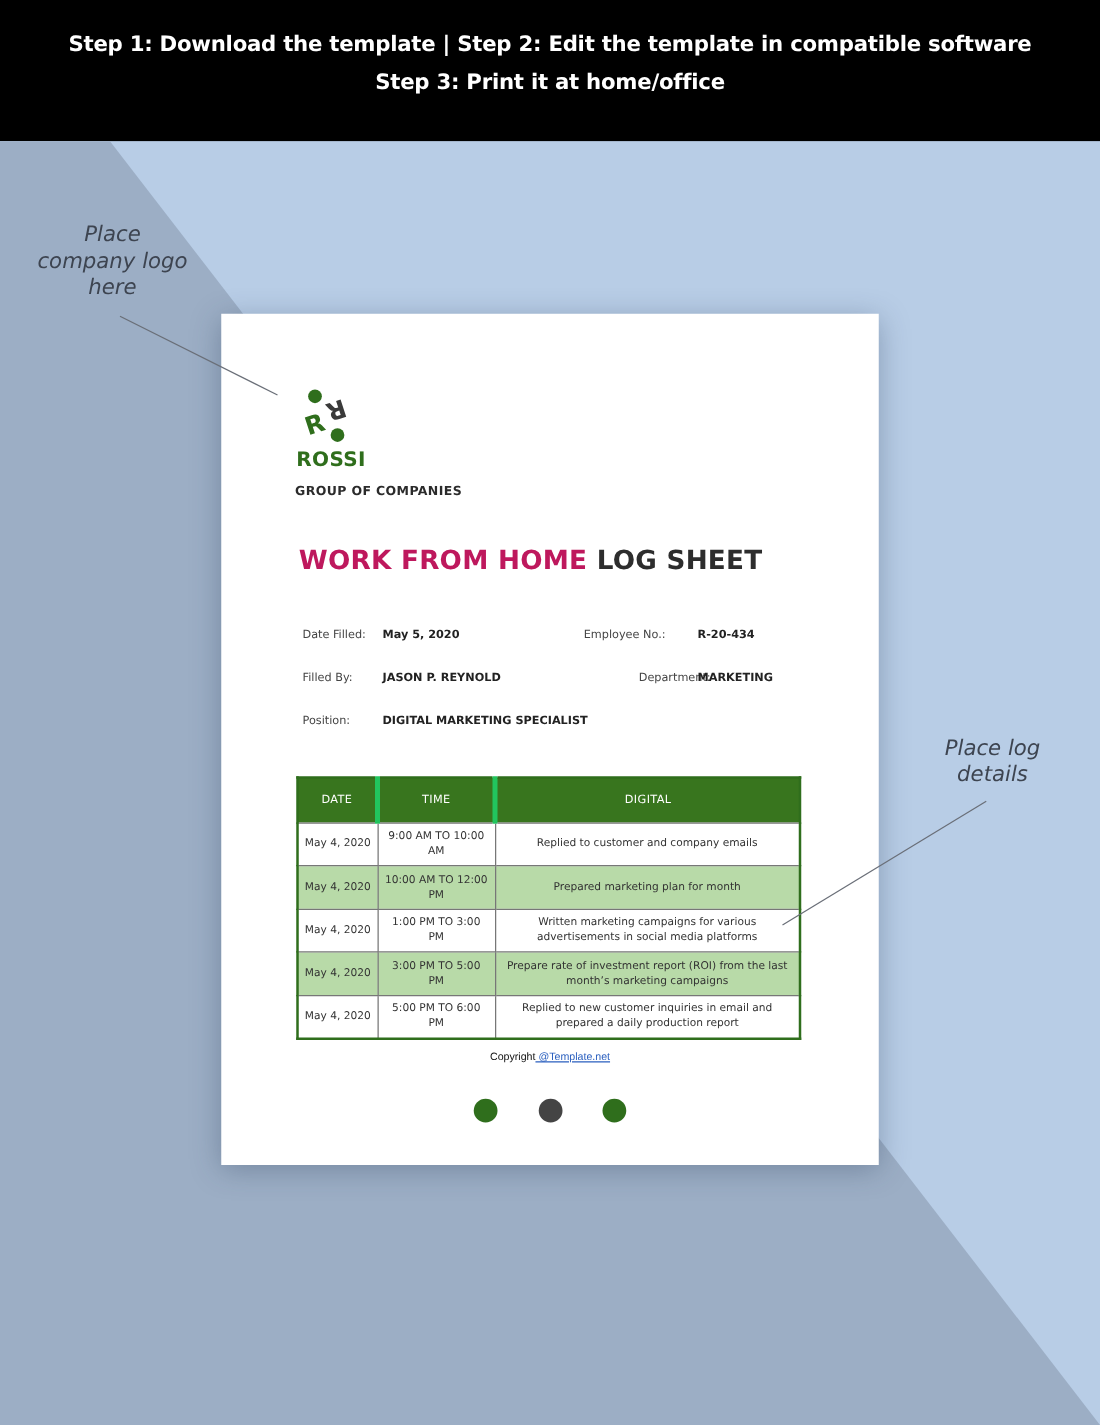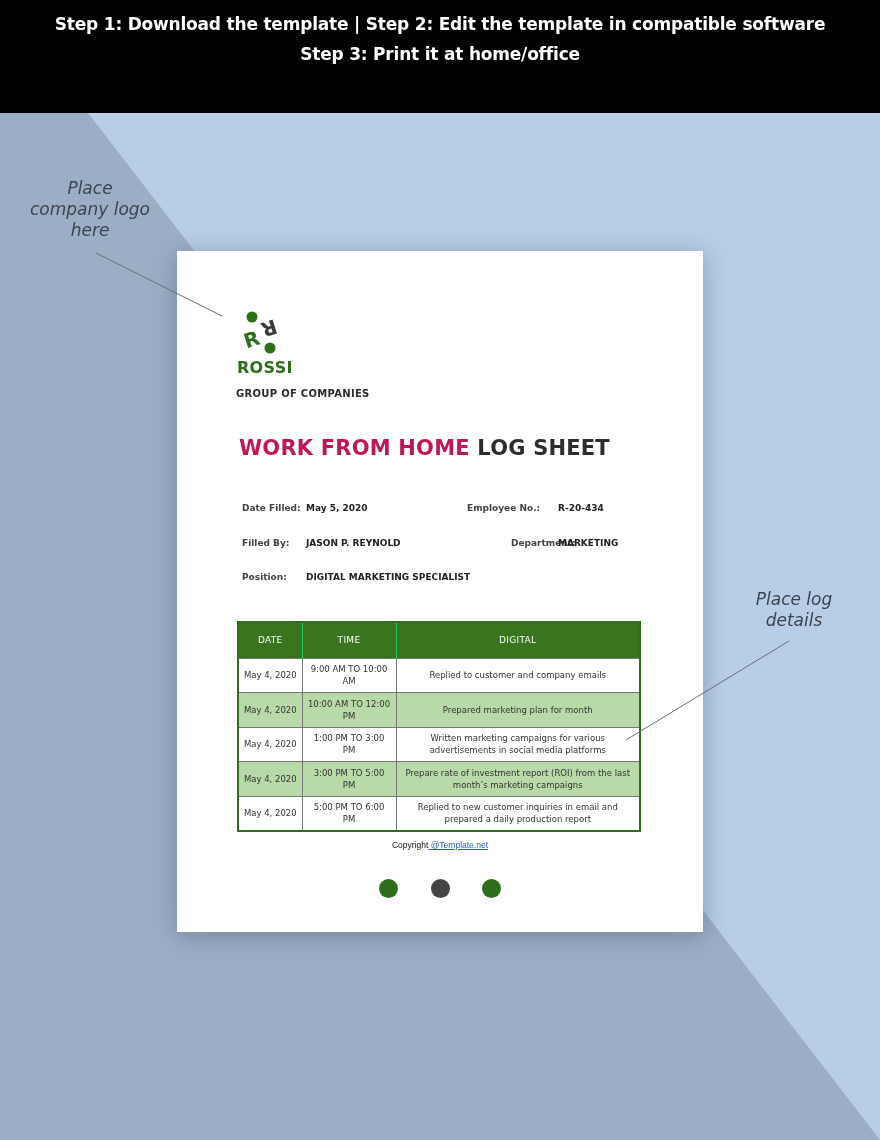--- a/index.html
+++ b/index.html
@@ -3,21 +3,21 @@
 <meta charset="utf-8">
 <style>
   * { box-sizing: border-box; margin: 0; padding: 0; }
   html, body { width: 880px; height: 1140px; overflow: hidden; }
   body { position: relative; font-family: "DejaVu Sans", sans-serif; background: #b8cde6; }
 
   .top-banner {
     position: absolute; left: 0; top: 0; width: 880px; height: 113px;
     background: #000; color: #fff; text-align: center;
     font-family: "DejaVu Sans", sans-serif; font-weight: bold; font-size: 17px;
-    padding-top: 9px; line-height: 30px; letter-spacing: -0.2px;
+    padding-top: 21px; line-height: 30px; letter-spacing: -0.2px;
   }
 
   .bg {
     position: absolute; left: 0; top: 113px; width: 880px; height: 1027px;
   }
 
   .annotation {
     position: absolute; font-family: "DejaVu Sans", sans-serif; font-style: italic;
     font-size: 17px; color: #3d4450; text-align: center; line-height: 21px;
   }
@@ -40,31 +40,31 @@
   }
 
   .doc-title {
     position: absolute; left: 62px; top: 185px; font-size: 21px; font-weight: bold;
     letter-spacing: 0.2px; white-space: nowrap;
   }
   .doc-title .green { color: #be185d; }
   .doc-title .dark { color: #2d2d2d; }
 
   .info { position: absolute; font-size: 9px; color: #333; white-space: nowrap; }
-  .info.label { font-weight: bold; color: #444; }
+  .info.label { font-weight: normal; color: #444; }
   .info.value { font-weight: bold; color: #222; }
 
   .log-table {
     position: absolute; left: 60px; top: 370px; width: 404px;
     border-collapse: collapse; border: 2px solid #2f6e1c;
     font-size: 8.5px; color: #333;
   }
   .log-table th {
     background: #38751e; color: #fff; font-weight: normal; height: 36px;
-    border-right: 1px solid #22c55e; font-size: 9px; letter-spacing: 0.3px;
+    border-right: 4px solid #22c55e; font-size: 9px; letter-spacing: 0.3px;
   }
   .log-table th:last-child { border-right: none; }
   .log-table td {
     text-align: center; height: 34.5px; border: 1px solid #777; padding: 1px 4px; line-height: 12px;
   }
   .log-table td.c-date { width: 64px; border-left: none; }
   .log-table td.c-time { width: 94px; }
   .log-table td.c-detail { border-right: none; }
   .log-table tr.alt td { background: #b8daa8; }
   .log-table tr:last-child td { border-bottom: none; }

